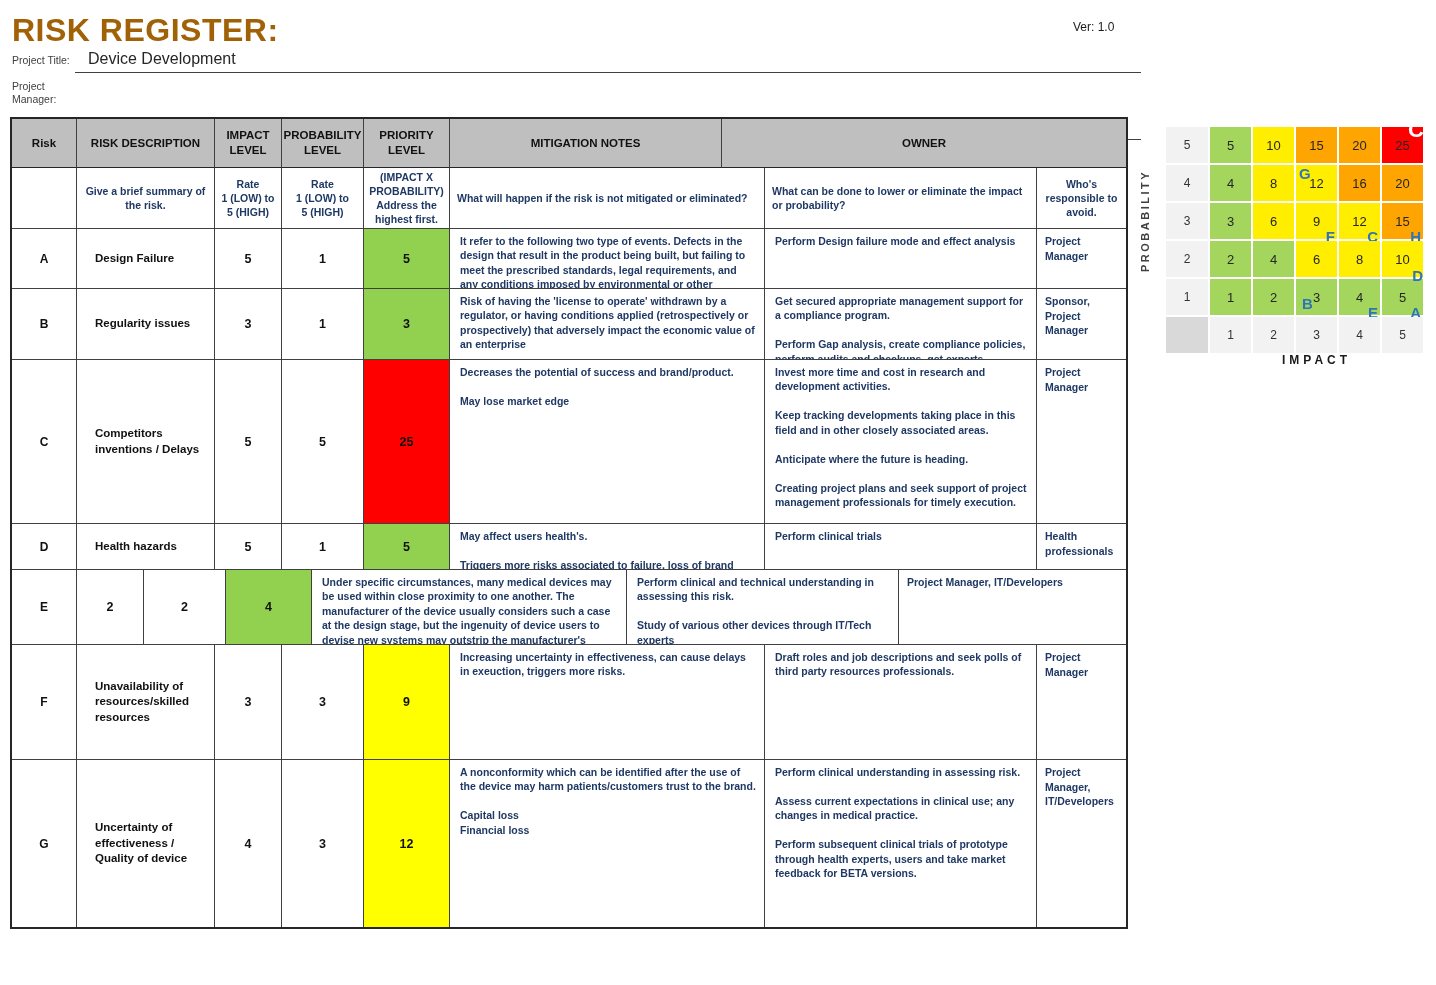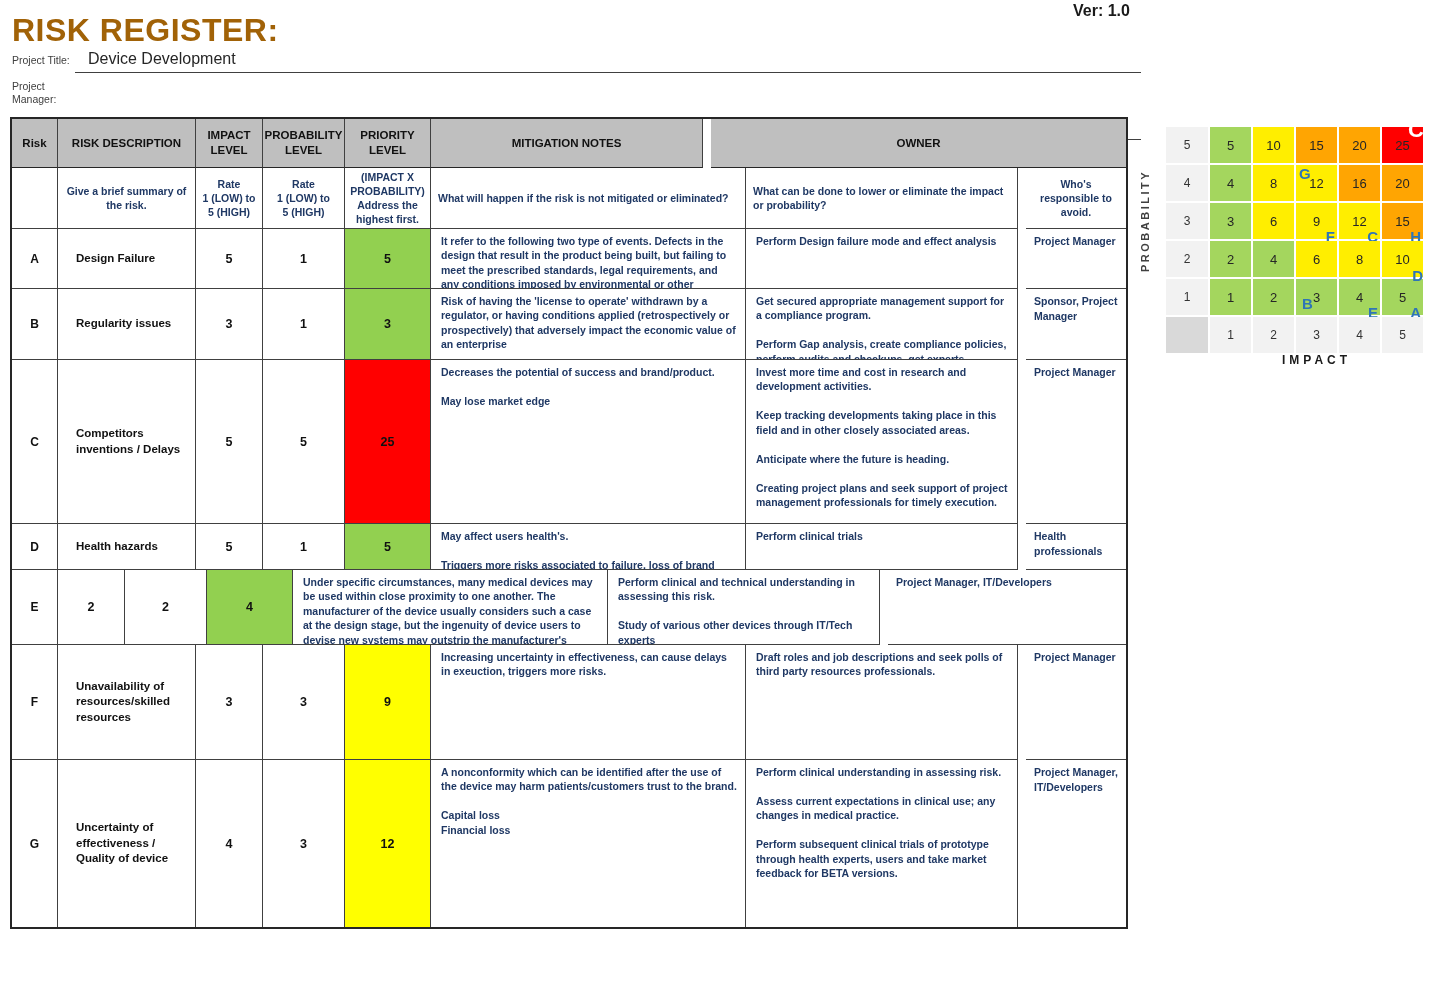--- a/index.html
+++ b/index.html
@@ -2,39 +2,39 @@
 <html style="--priority_green: #92d050; --priority_yellow: #ffff00; --priority_red: #ff0000; --matrix_green: #a4d65e; --matrix_yellow: #ffee00; --matrix_orange: #ffa502; --matrix_red: #ff0000; --marker_blue: #2e75b6; --header_gray: #bfbfbf; --title_gray: #595959; --body_navy: #1f3864;"><head>
 <meta charset="utf-8">
 <style>
   html,body{margin:0;padding:0;background:#fff;}
   .page{position:relative;width:1436px;height:985px;background:#ffffff;
         font-family:"Liberation Sans", sans-serif;color:#000;overflow:hidden;}
 
   
   .doc-title{position:absolute;left:12px;top:12px;font-size:32px;font-weight:bold;
              letter-spacing:.5px;color:#a16207;}
-  .version{position:absolute;left:1073px;top:2px;font-size:16px;font-weight:bold;color:#1a1a1a;}
+  .version{position:absolute;left:1073px;top:20px;font-size:12px;font-weight:normal;color:#1a1a1a;}
   .field-label{position:absolute;font-size:10.5px;font-weight:normal;color:#404040;line-height:1.25;}
   .lbl-title{left:12px;top:54px;}
   .lbl-mgr{left:12px;top:80px;width:60px;}
   .field-value{position:absolute;left:75px;width:1053px;font-size:16px;color:#262626;
                border-bottom:1.6px solid #404040;padding:2px 0 4px 13px;}
   .val-title{top:48px;}
   .val-mgr{top:79px;margin-top:36px;}
 
   
   .rr-table{position:absolute;left:10px;top:117px;width:1118px;
             border:2px solid #262626;box-sizing:border-box;background:#fff;}
   .trow{display:flex;box-sizing:border-box;}
   .cell{box-sizing:border-box;border-right:1px solid #404040;border-bottom:1px solid #404040;
         overflow:hidden;position:relative;}
-  .cell:last-child{border-right:none;margin-left:8px;}
+  .cell:last-child{border-right:none;}
   .trow:last-child .cell{border-bottom:none;}
   
-  .c0{width:46px;} .c1{width:138px;} .c2{width:67px;} .c3{width:82px;}
+  .c0{width:65px;} .c1{width:138px;} .c2{width:67px;} .c3{width:82px;}
   .c4{width:86px;} .c5{width:315px;} .c6{width:272px;} .c7{width:84px;flex:1;}
   
   .hrow1 .cell{background:#bfbfbf;display:flex;align-items:center;justify-content:center;
                text-align:center;font-size:11.5px;font-weight:bold;color:#111;
                line-height:1.3;padding:2px;border-bottom:1px solid #262626;}
   .hrow1{height:49px;}
   
   .hrow2{height:61px;}
   .hrow2 .cell{display:flex;align-items:center;justify-content:center;text-align:center;
                font-size:10.5px;font-weight:bold;color:#1f3864;line-height:1.35;

